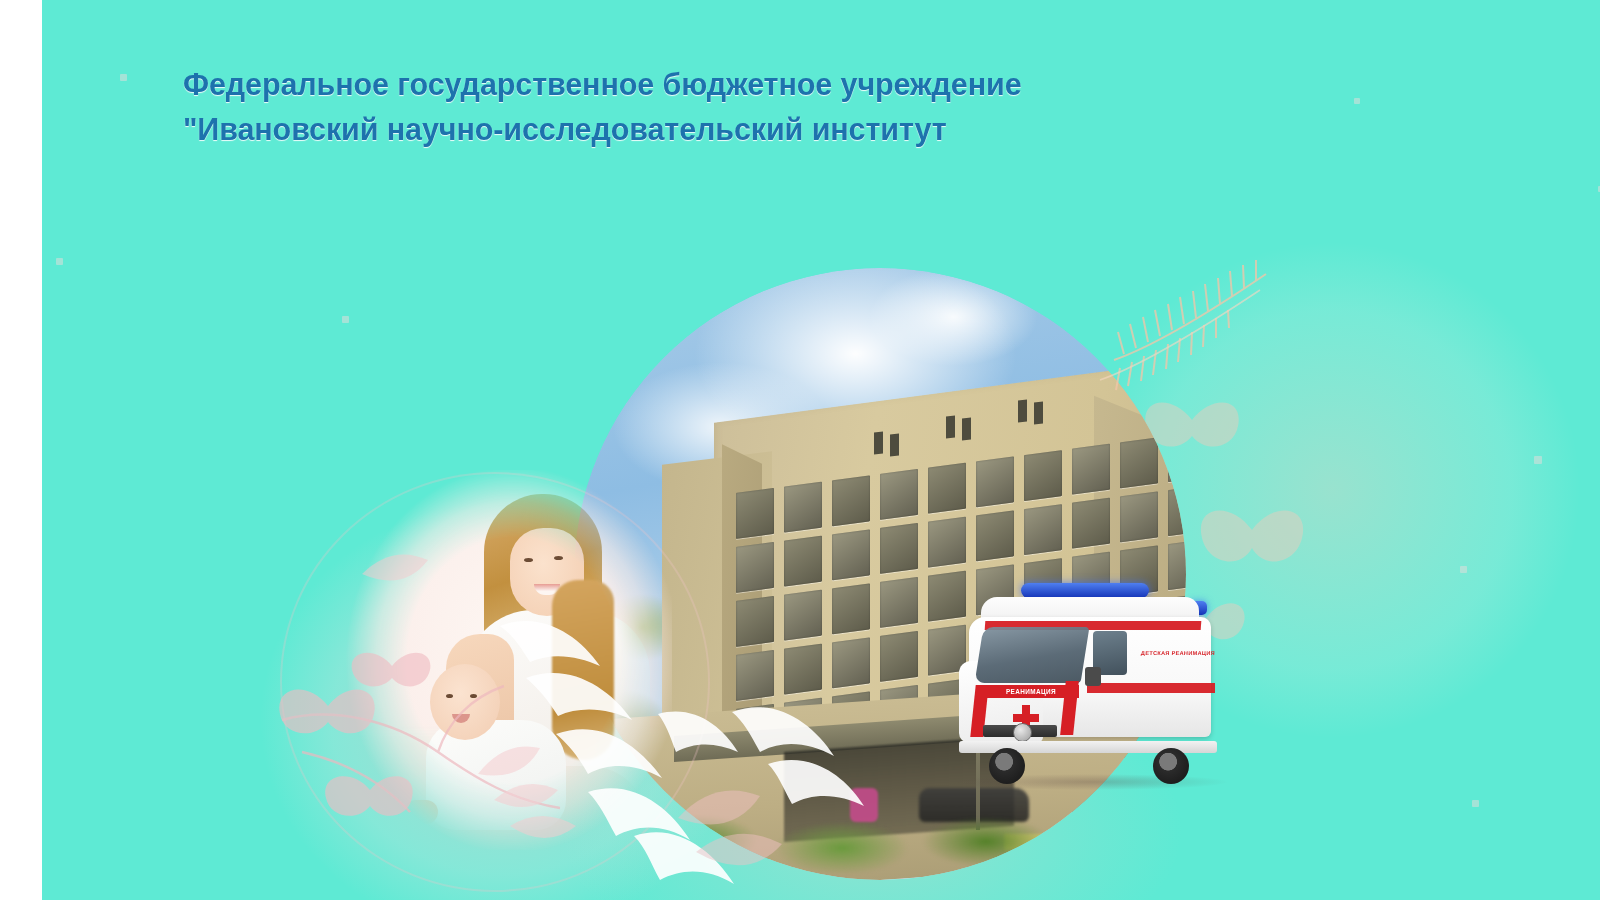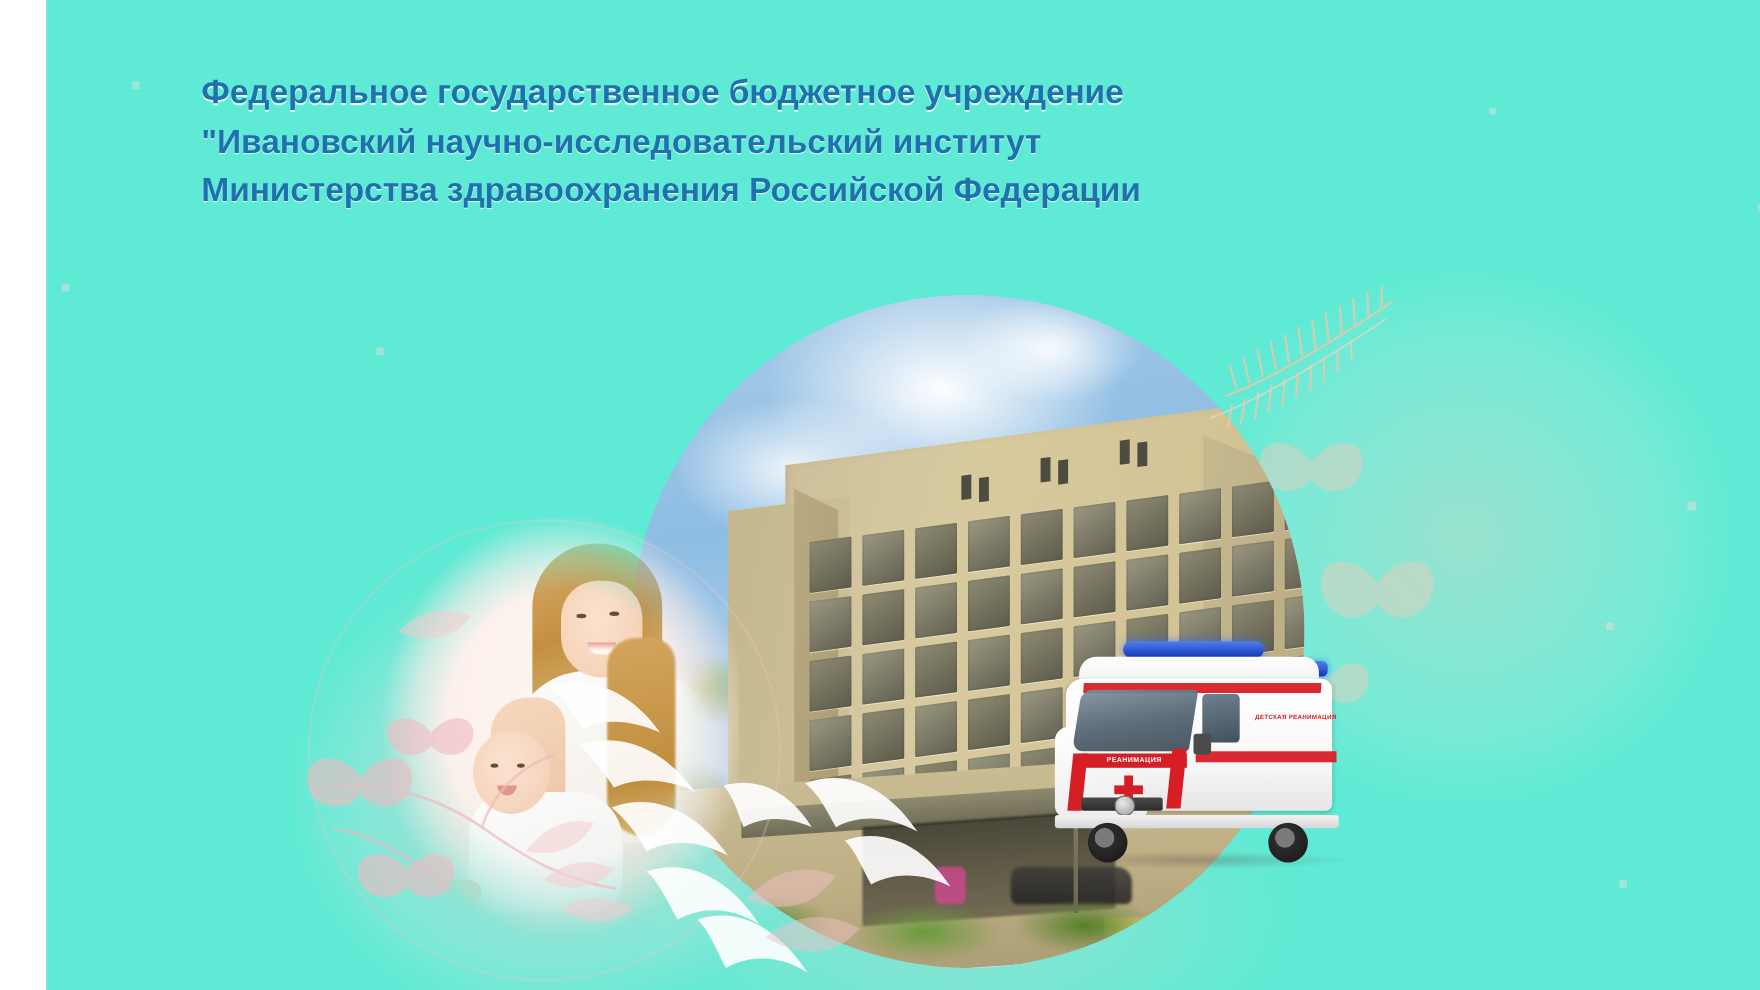--- a/index.html
+++ b/index.html
@@ -587,16 +587,15 @@
     <div class="amb-grille"></div>
     <div class="amb-logo"></div>
     <div class="amb-bumper"></div>
     <div class="amb-wheel front"></div>
     <div class="amb-wheel rear"></div>
   </div>
 
   <div class="title-block">
     <div class="title-line">Федеральное государственное бюджетное учреждение</div>
     <div class="title-line">"Ивановский научно-исследовательский институт</div>
-    <div class="title-line">Министерства здравоохранения Российской Федерации</div>
   </div>
 
 </div>
 
 </body></html>

